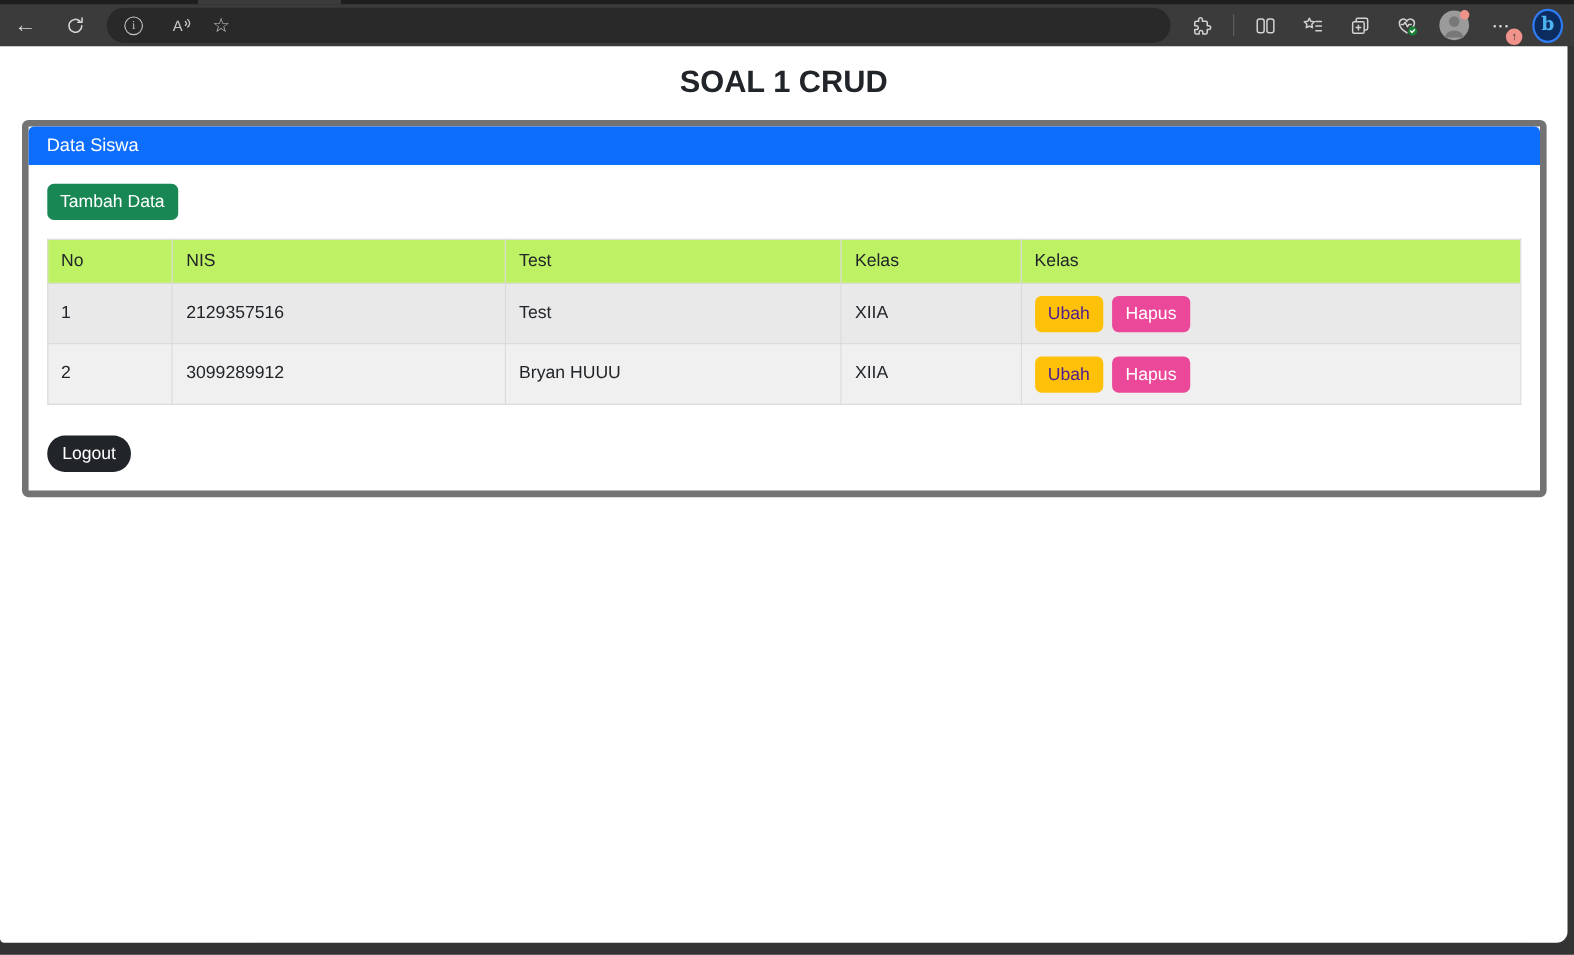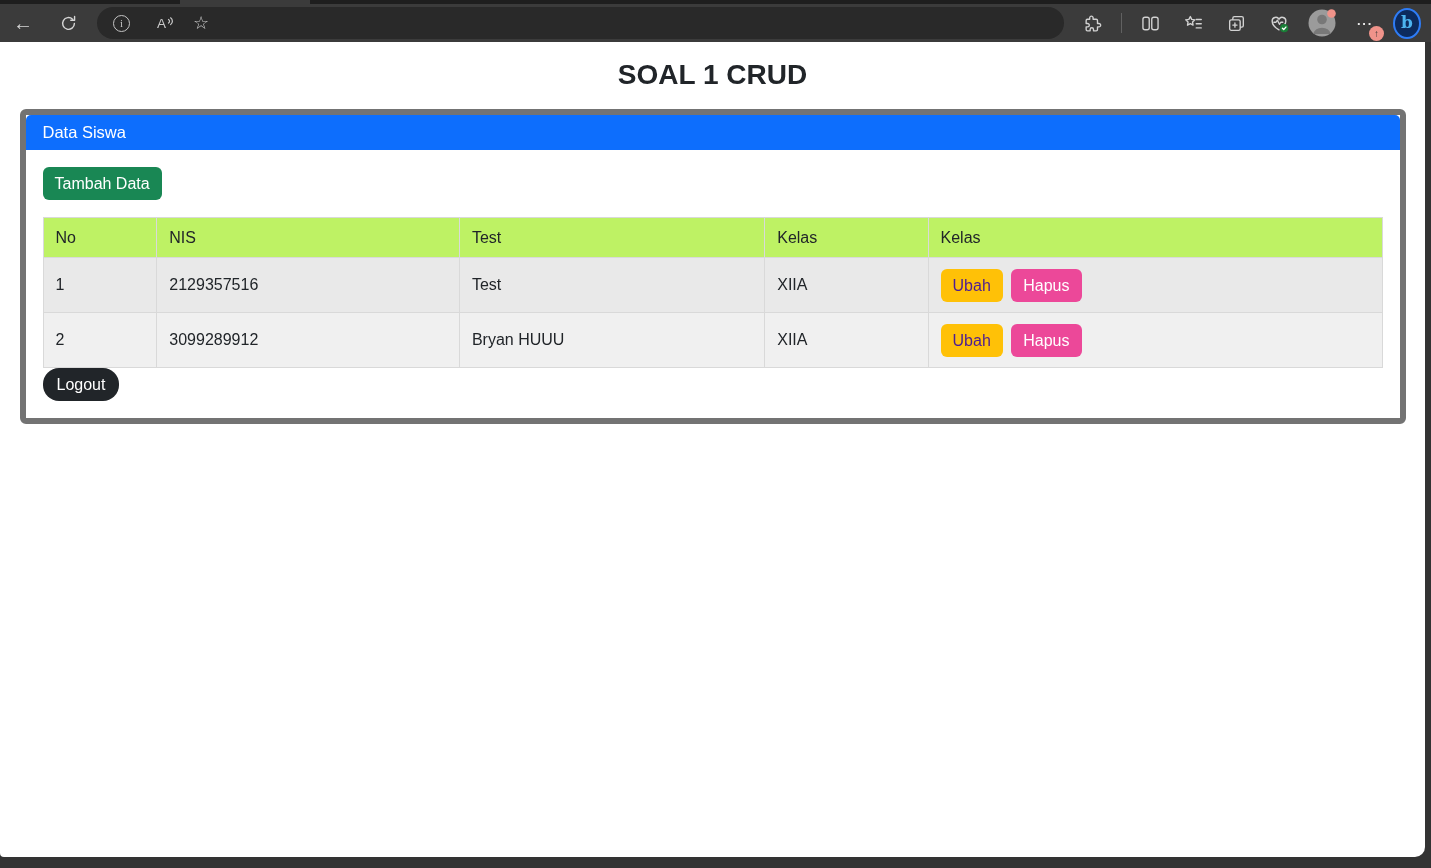--- a/index.html
+++ b/index.html
@@ -89,21 +89,21 @@
   .btn {
     display:inline-block; border:none; border-radius:6px;
     font-size:16px; font-family:inherit; cursor:pointer;
     padding:6px 12px; line-height:21px;
   }
   .btn-success { background:#198754; color:#ffffff; }
   .btn-warning { background:#ffc107; color:#4c1d95; }
   .btn-danger  { background:#ec4899; color:#ffffff; }
   .btn-dark    { background:#212529; color:#ffffff; }
   .btn-add { margin-bottom:17px; }
-  .btn-logout { margin-top:0; padding:6px 14px;border-radius:16px; }
+  .btn-logout { margin-top:28px; padding:6px 14px;border-radius:16px; }
   .action-btn { margin-right:4px; }
 
   table.data-table { width:100%; border-collapse:collapse; font-size:16px; color:#212529; }
   .data-table th, .data-table td { border:1px solid #d9d9d9; padding:0 12px; text-align:left; vertical-align:middle; }
   .data-table th { height:40px; background:#bef264; font-weight:400;margin-left:27px; }
   .data-table td { height:55px; }
   tr.row-odd td  { background:#e9e9e9; }
   tr.row-even td { background:#f0f0f0; }
 </style>
 </head>

